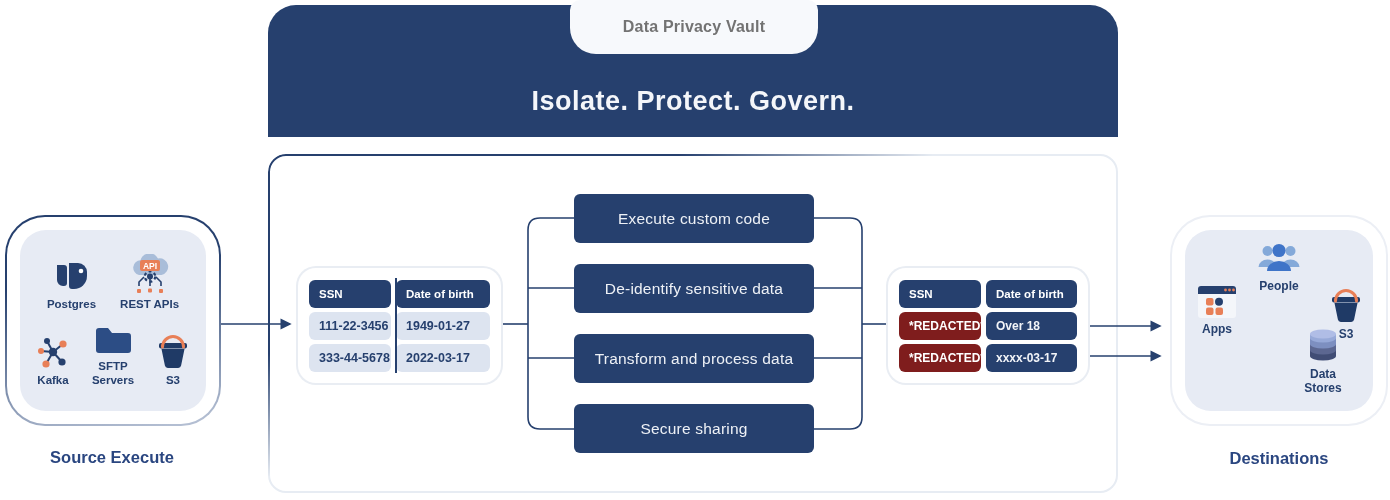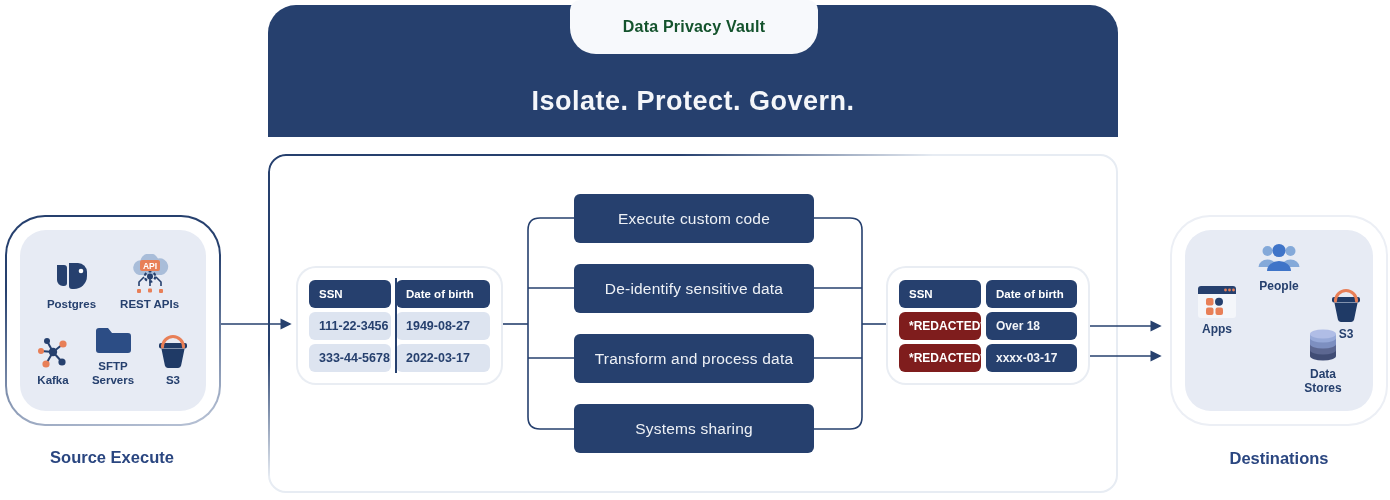--- a/index.html
+++ b/index.html
@@ -6,21 +6,21 @@
   .canvas{
     position:relative;width:1390px;height:500px;background:#fff;overflow:hidden;
     font-family:"Liberation Sans",sans-serif;
   }
   
   .banner{position:absolute;left:268px;top:5px;width:850px;height:132px;
     background:#26406e;border-radius:28px 28px 0 0;z-index:1;}
   .vault-tab{position:absolute;left:570px;top:0;width:248px;height:54px;
     background:#f7f9fc;border-radius:10px 10px 26px 26px;z-index:2;
     display:flex;align-items:center;justify-content:center;
-    color:#14532d;font-size:16px;font-weight:700;letter-spacing:.2px;}
+    color:#737373;font-size:16px;font-weight:700;letter-spacing:.2px;}
   .headline{position:absolute;left:268px;top:86px;width:850px;text-align:center;z-index:2;
     color:#f4f6fa;font-size:27px;font-weight:600;letter-spacing:.5px;}
   
   .vault-border-light{position:absolute;left:268px;top:154px;width:850px;height:339px;
     border:2px solid #e7ecf3;border-radius:18px;box-sizing:border-box;z-index:1;}
   .vault-border-navy{position:absolute;left:268px;top:154px;width:850px;height:339px;
     border:2.5px solid #26406e;border-radius:18px;box-sizing:border-box;z-index:1;
     -webkit-mask-image:radial-gradient(115% 140% at 0% 0%,#000 42%,transparent 68%);
     mask-image:radial-gradient(115% 140% at 0% 0%,#000 42%,transparent 68%);}
   
@@ -169,34 +169,34 @@
   <div class="box-label src-label">Source Execute</div>
 
   <div class="dtable left">
     <div class="dtable-inner">
       <div class="trow">
         <div class="tcell th c1">SSN</div>
         <div class="tcell th c2">Date of birth</div>
       </div>
       <div class="trow">
         <div class="tcell td-light c1">111-22-3456</div>
-        <div class="tcell td-light c2">1949-08-27</div>
+        <div class="tcell td-light c2">1949-01-27</div>
       </div>
       <div class="trow">
         <div class="tcell td-light c1">333-44-5678</div>
         <div class="tcell td-light c2">2022-03-17</div>
       </div>
       <div class="col-divider"></div>
     </div>
   </div>
 
   <div class="pill" style="top:194px;">Execute custom code</div>
   <div class="pill" style="top:264px;">De-identify sensitive data</div>
   <div class="pill" style="top:334px;">Transform and process data</div>
-  <div class="pill" style="top:404px;">Systems sharing</div>
+  <div class="pill" style="top:404px;">Secure sharing</div>
 
   <div class="dtable right">
     <div class="dtable-inner">
       <div class="trow">
         <div class="tcell th c1">SSN</div>
         <div class="tcell th c2">Date of birth</div>
       </div>
       <div class="trow">
         <div class="tcell td-orange c1">*REDACTED*</div>
         <div class="tcell td-navy c2">Over 18</div>

